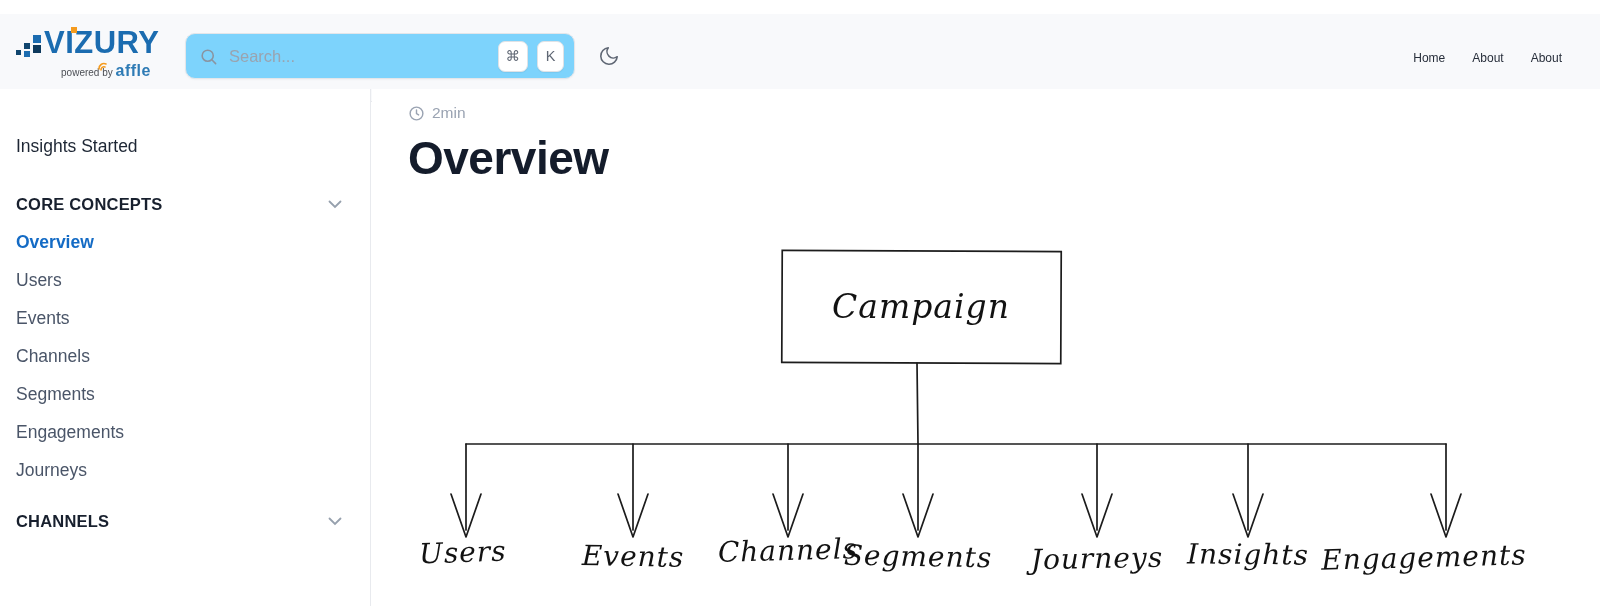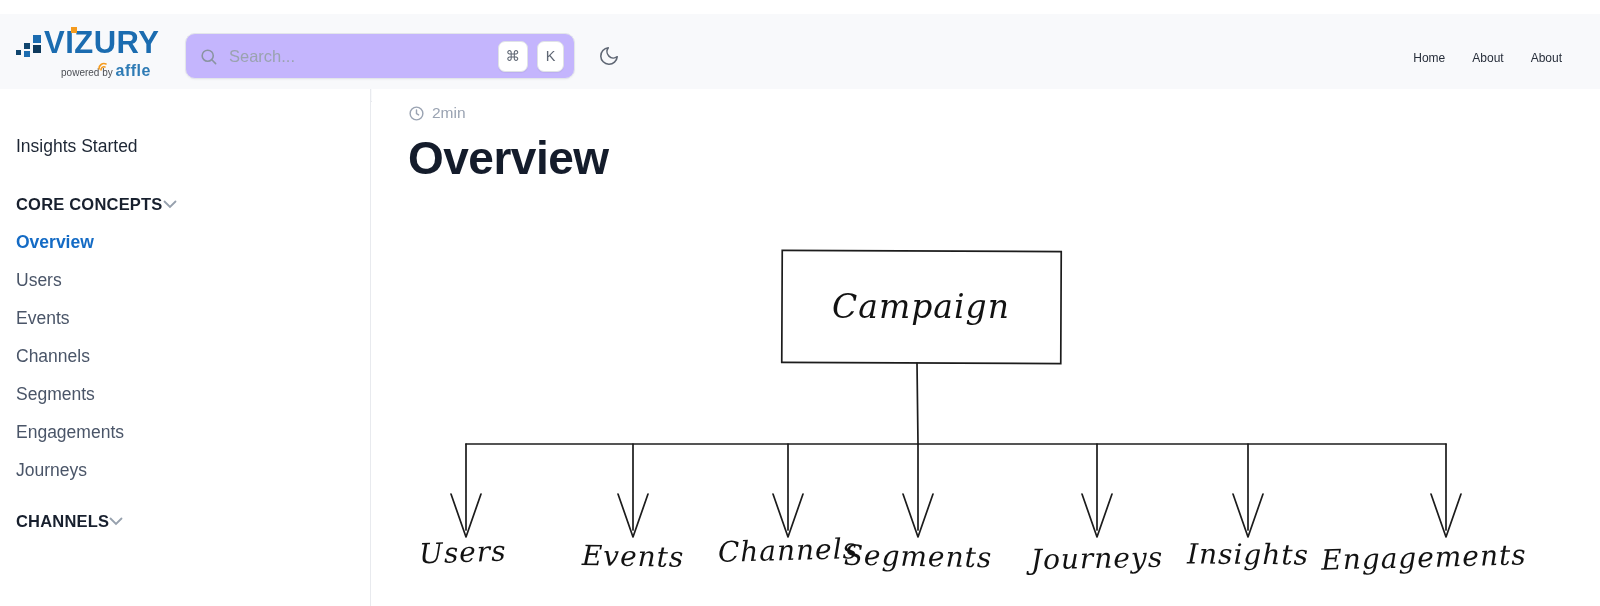--- a/index.html
+++ b/index.html
@@ -28,21 +28,21 @@
     color:#1b6cb0; letter-spacing:0.5px; line-height:34px;
   }
   .idot { position:absolute; left:55px; top:1px; width:6px; height:6px; background:#f59b1e; }
   .powered { position:absolute; left:28px; top:36px; width:124px; text-align:center;
     font-size:10px; color:#4c4f55; }
   .affle { color:#2e7bb5; font-size:16px; font-weight:700; letter-spacing:0.5px; position:relative; }
   .signal { position:absolute; right:66px; top:32px; }
 
   .search {
     position:absolute; left:185px; top:19px; width:390px; height:46px;
-    background:#c4b5fd; border:1px solid #e3e6ea; border-radius:10px;
+    background:#7dd3fc; border:1px solid #e3e6ea; border-radius:10px;
     box-shadow:0 1px 2px rgba(16,24,40,0.04);
     display:flex; align-items:center; padding:0 10px 0 13px; cursor:text;
   }
   .search-ic { flex:0 0 auto; margin-right:9px; display:flex; }
   .search input {
     flex:1; min-width:0; border:none; outline:none; background:transparent;
     font-family:"Liberation Sans", sans-serif; font-size:16.5px; color:#3a4250;
   }
   .search input::placeholder { color:#9aa3af; }
   .keys { display:flex; gap:9px; }
@@ -60,21 +60,21 @@
   .top-nav { position:absolute; right:38px; top:0; height:88px; display:flex; align-items:center; gap:27px; }
   .top-nav a { color:#272e3a; font-size:12px; text-decoration:none; }
 
   
   .sidebar {
     position:absolute; left:0; top:89px; width:371px; height:517px;
     background:#ffffff; border-right:1px solid #e8eaee;
     padding:47px 28px 0 16px; overflow:hidden;
   }
   .side-top-link { display:block; font-size:17.5px; color:#1d2634; text-decoration:none; margin-bottom:38px; }
-  .section-head { display:flex; align-items:center; justify-content:flex-start; cursor:pointer; margin-bottom:10px; }
+  .section-head { display:flex; align-items:center; justify-content:space-between; cursor:pointer; margin-bottom:10px; }
   .section-title { font-weight:700; font-size:16.5px; color:#18202e; letter-spacing:0.2px; }
   .nav-list { display:flex; flex-direction:column; margin-bottom:14px; }
   .nav-item { font-size:17.5px; color:#4a5568; text-decoration:none; padding:8px 0 9px; }
   .nav-item.active { color:#146bc5; font-weight:700; }
   .section-channels { margin-top:22px; }
 
   
   .main { position:absolute; left:372px; top:89px; width:1228px; height:517px; background:#fff; padding:15px 0 0 36px; }
   .meta { display:flex; align-items:center; gap:7px; color:#9aa3b2; font-size:15.5px; }
   .page-title { margin:9px 0 0; font-size:46px; font-weight:800; color:#141c2b; letter-spacing:-0.5px; }

